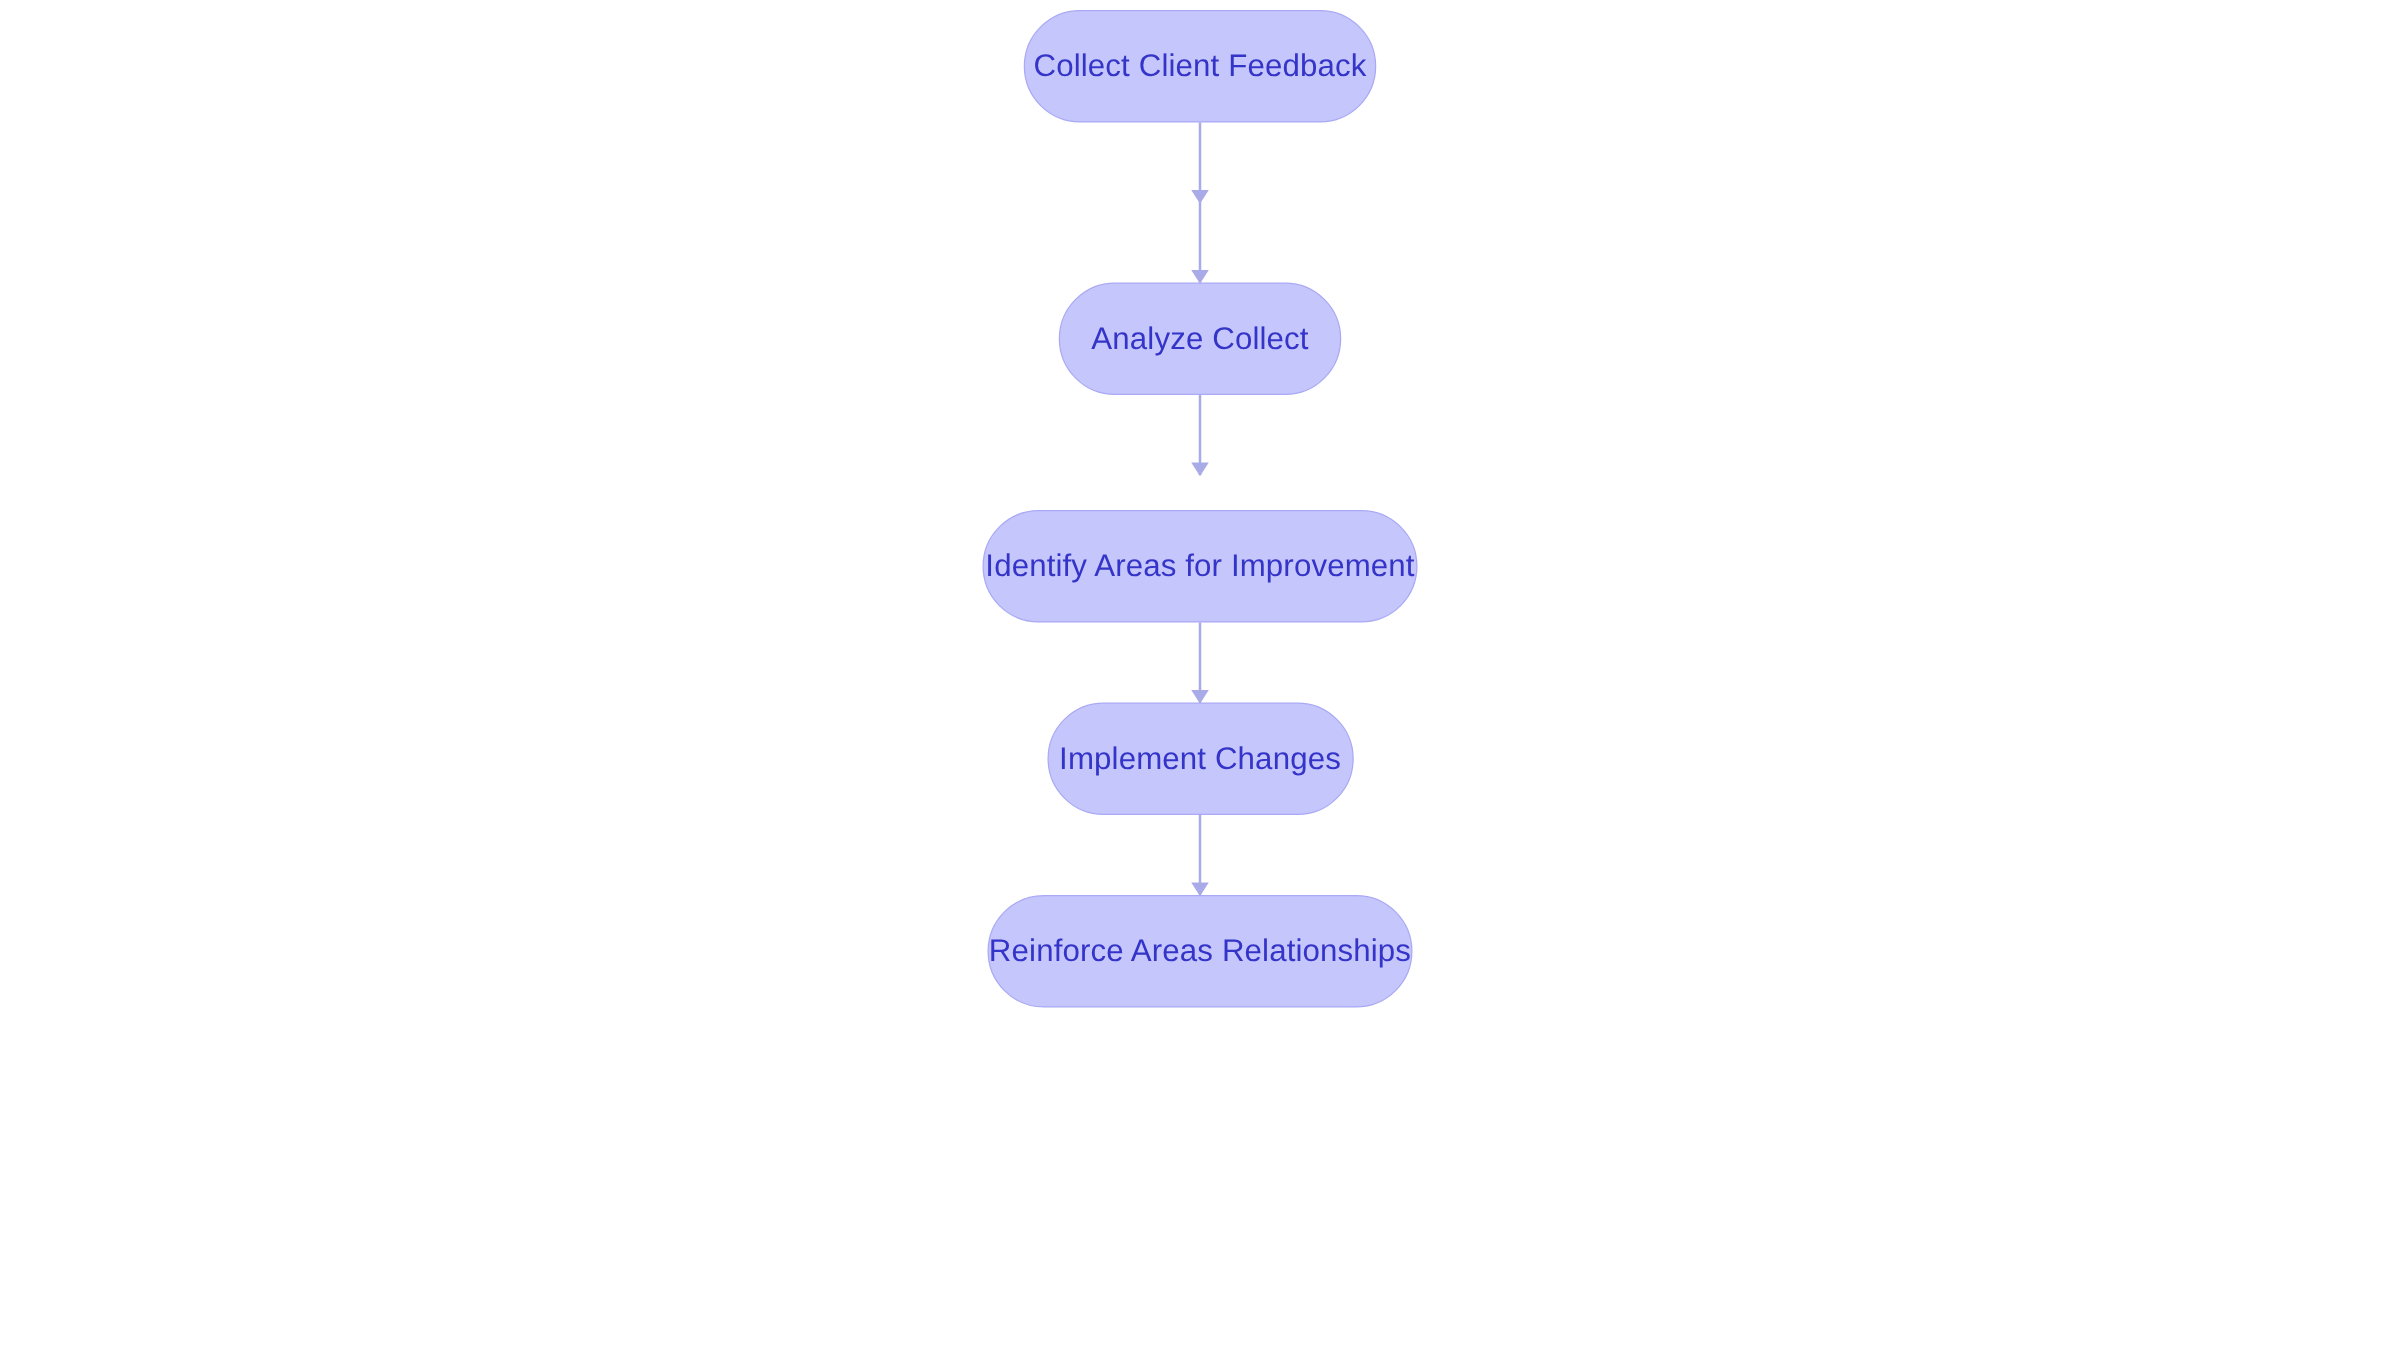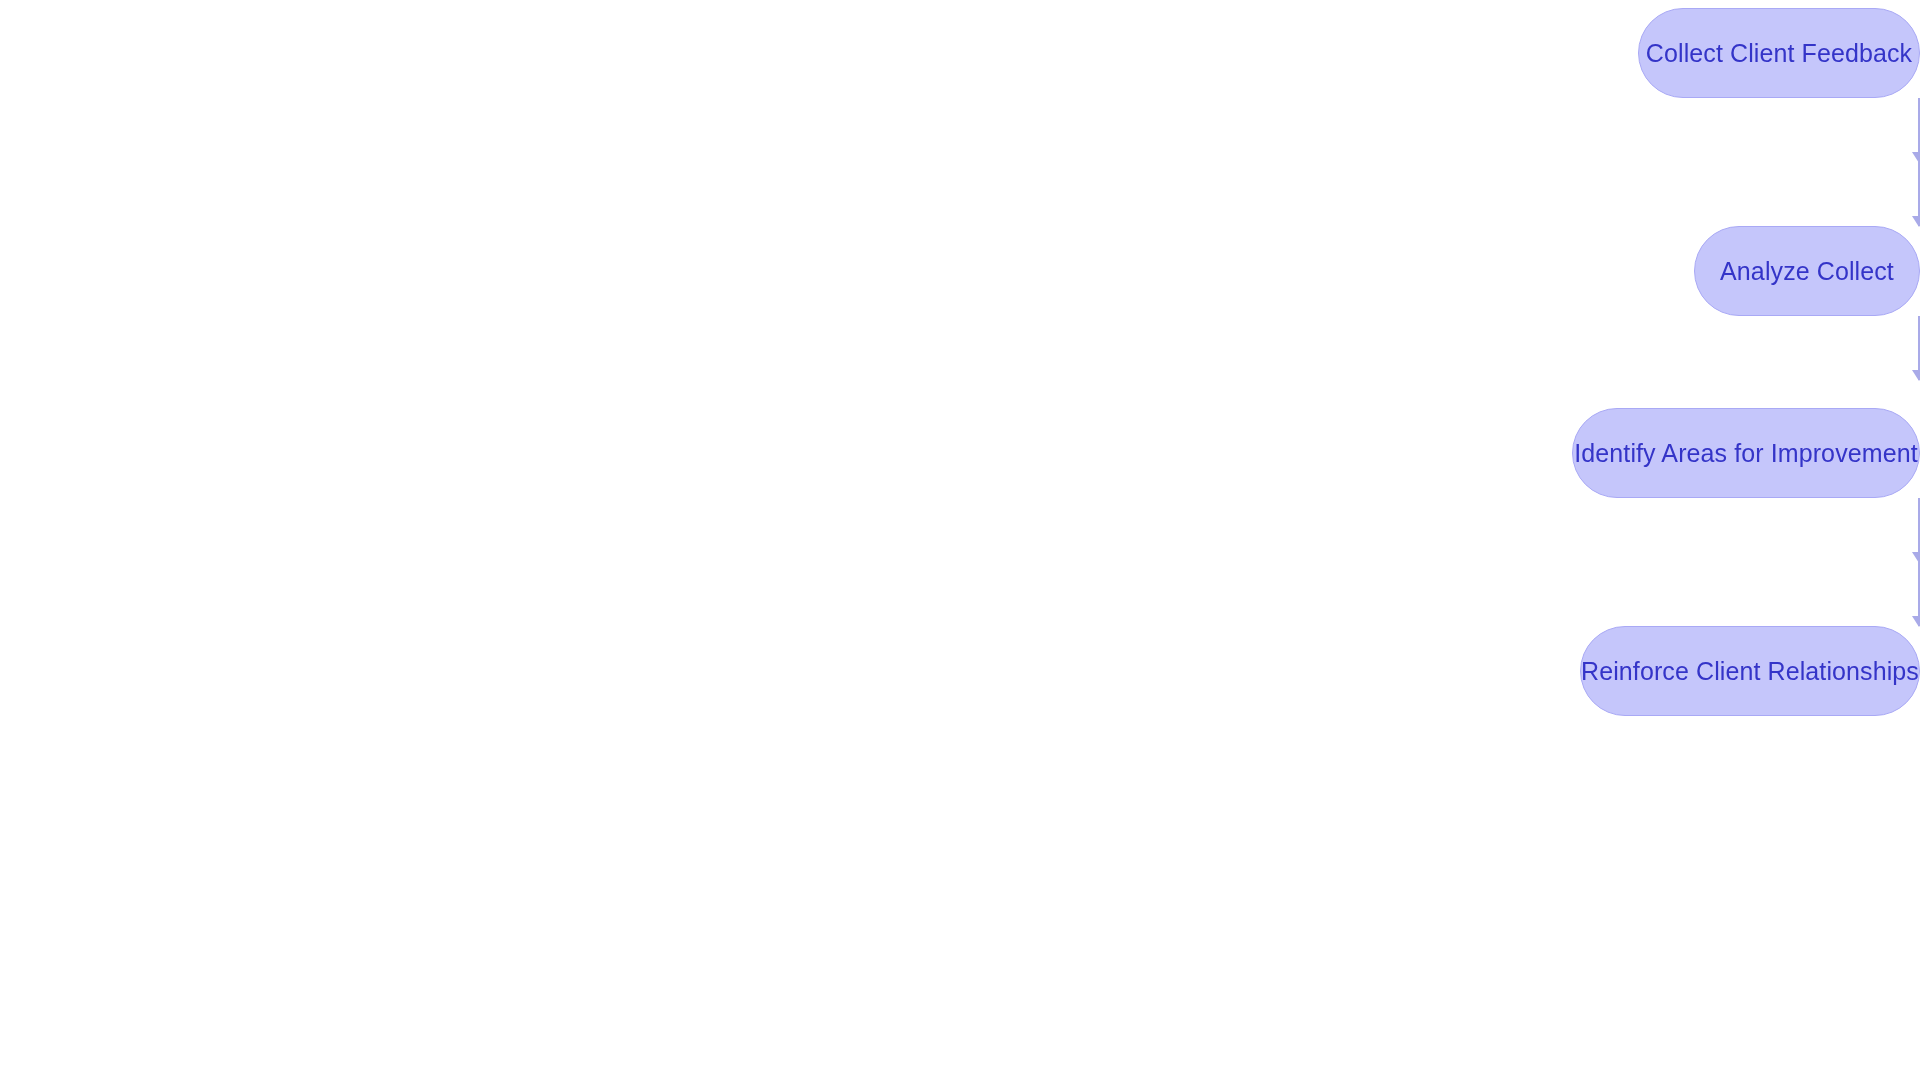--- a/index.html
+++ b/index.html
@@ -20,21 +20,21 @@
     background: #ffffff;
   }
   .flow-column {
     position: absolute;
     left: 0;
     top: 0;
     width: 1920px;
     height: 1083px;
     display: flex;
     flex-direction: column;
-    align-items: flex-end;
+    align-items: center;
     border-radius: 25px;
   }
   .node {
     box-sizing: border-box;
     display: flex;
     align-items: center;
     justify-content: center;
     background: #c5c6fb;
     border: 1px solid #a9a9f5;
     border-radius: 999px;
@@ -90,23 +90,26 @@
     </div>
 
     <div class="node" style="width:348px;margin-top:28px;">
       <span>Identify Areas for Improvement</span>
     </div>
 
     <div class="connector" style="height:64px;">
       <span class="arrowhead"></span>
     </div>
 
+    <div class="node" style="width:245px;">
+      <span>Implement Changes</span>
+    </div>
 
     <div class="connector" style="height:64px;">
       <span class="arrowhead"></span>
     </div>
 
     <div class="node" style="width:340px;">
-      <span>Reinforce Client Relationships</span>
+      <span>Reinforce Areas Relationships</span>
     </div>
 
   </div>
 </div>
 
 </body></html>

